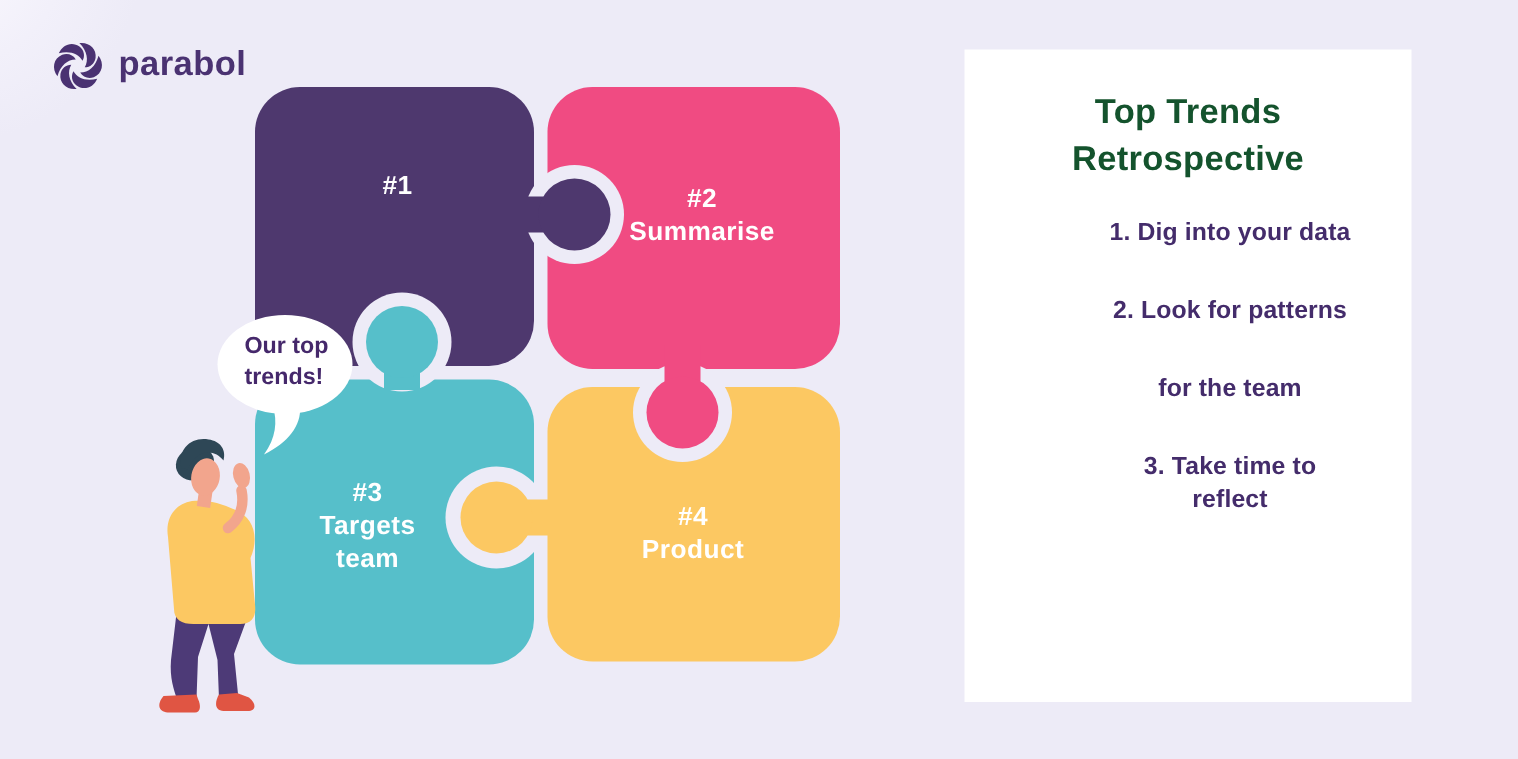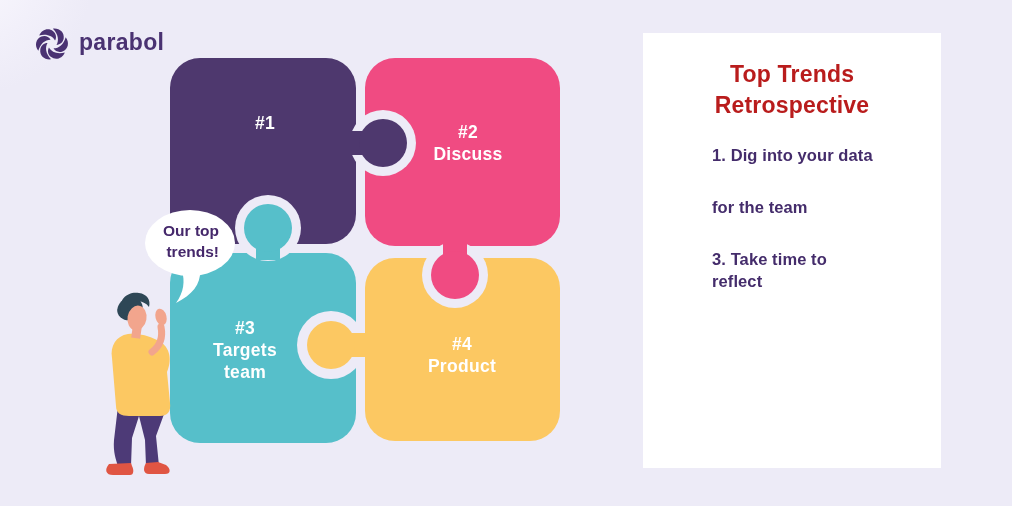--- a/index.html
+++ b/index.html
@@ -14,31 +14,31 @@
   .brand-name{font-size:23px;font-weight:bold;color:#4A3272;letter-spacing:.3px;padding-bottom:3px;}
   
   .piece-label{
     position:absolute;transform:translateX(-50%);text-align:center;
     color:#FFFFFF;font-weight:bold;font-size:17.5px;line-height:22px;
     letter-spacing:.3px;white-space:nowrap;
   }
   
   .bubble-text{
     position:absolute;left:191px;top:220px;transform:translateX(-50%);
-    text-align:right;color:#45286B;font-weight:bold;font-size:15.5px;
+    text-align:left;color:#45286B;font-weight:bold;font-size:15.5px;
     line-height:21px;white-space:nowrap;
   }
   
   .card{position:absolute;left:643px;top:33px;width:298px;height:435px;background:#FFFFFF;}
   .card-title{
-    margin-top:26px;text-align:center;color:#b91c1c;
+    margin-top:26px;text-align:center;color:#14532d;
     font-weight:bold;font-size:23px;line-height:31px;letter-spacing:.2px;
   }
   .steps{margin:23px 0 0 69px;width:216px;}
-  .step{color:#442C6B;font-weight:bold;font-size:16.5px;line-height:22px;margin-bottom:30px;letter-spacing:.1px;}
+  .step{color:#442C6B;font-weight:bold;font-size:16.5px;line-height:22px;margin-bottom:30px;letter-spacing:.1px;text-align:center;}
 </style>
 </head>
 <body>
 
 <div class="stage">
 
   <svg class="scene" width="1012" height="506" viewBox="0 0 1012 506" aria-hidden="true">
 
     <g transform="translate(170,58)">
 
@@ -106,21 +106,21 @@
       </g>
     </svg>
     <span class="brand-name">parabol</span>
   </div>
 
   <div class="piece-label" style="left:265px;top:112px;">
     <div>#1</div>
   </div>
   <div class="piece-label" style="left:468px;top:121px;">
     <div>#2</div>
-    <div>Discuss</div>
+    <div>Summarise</div>
   </div>
   <div class="piece-label" style="left:245px;top:317px;">
     <div>#3</div>
     <div>Targets</div>
     <div>team</div>
   </div>
   <div class="piece-label" style="left:462px;top:333px;">
     <div>#4</div>
     <div>Product</div>
   </div>
@@ -133,20 +133,23 @@
   <div class="card">
     <div class="card-title">
       <div>Top Trends</div>
       <div>Retrospective</div>
     </div>
     <div class="steps">
       <div class="step">
         <div>1. Dig into your data</div>
       </div>
       <div class="step">
+        <div>2. Look for patterns</div>
+      </div>
+      <div class="step">
         <div>for the team</div>
       </div>
       <div class="step">
         <div>3. Take time to</div>
         <div>reflect</div>
       </div>
     </div>
   </div>
 
 </div>

